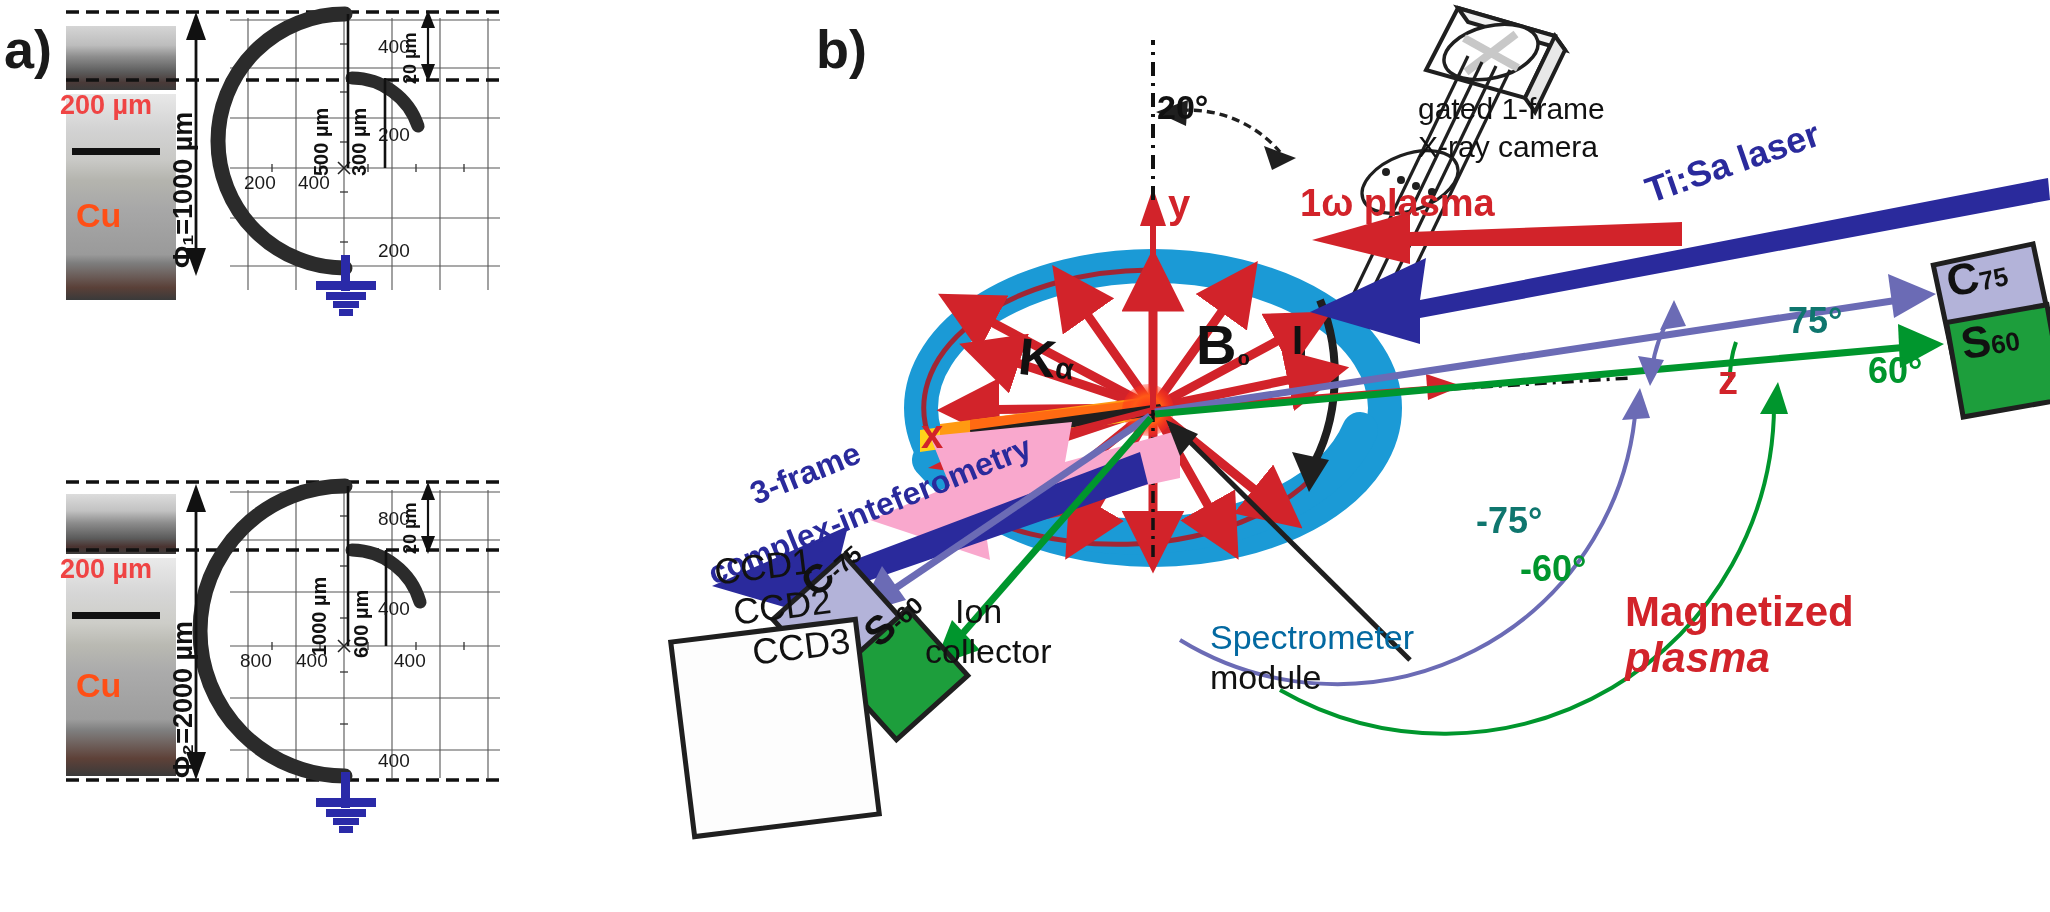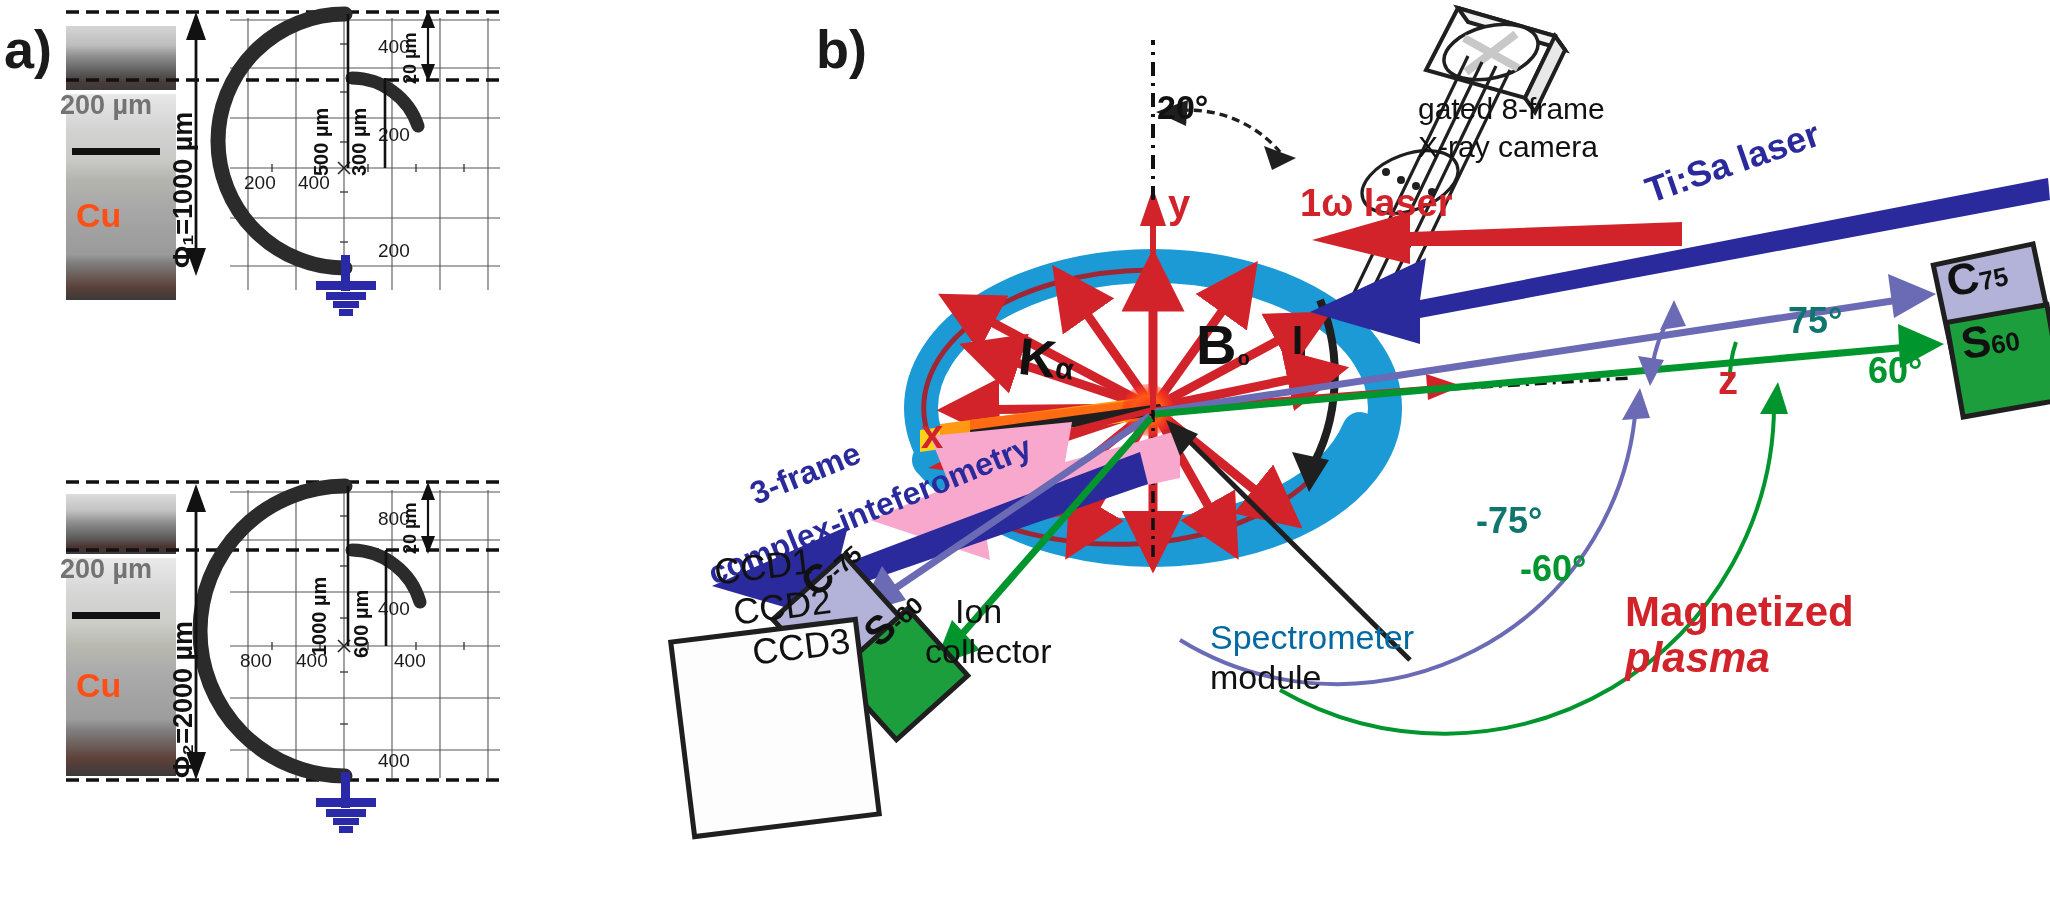--- a/index.html
+++ b/index.html
@@ -2,21 +2,21 @@
 <html><head>
 <meta charset="utf-8">
 <style>
   html,body{margin:0;padding:0;background:#fff;}
   body{width:2050px;height:912px;overflow:hidden;font-family:"Liberation Sans",sans-serif;}
   #fig{position:relative;width:2050px;height:912px;background:#fff;}
   .abs{position:absolute;}
   .panel-letter{font-size:54px;font-weight:bold;color:#1a1a1a;font-family:"Liberation Sans",sans-serif;}
   .bold{font-weight:bold;}
   .vert{writing-mode:vertical-rl;transform:rotate(180deg);}
-  .scalebar-txt{font-size:27px;font-weight:bold;color:#737373;}
+  .scalebar-txt{font-size:27px;font-weight:bold;color:#ef4444;}
   .cu-txt{font-size:34px;font-weight:bold;color:#ff4f16;}
   .dimtxt{font-size:27px;font-weight:bold;color:#111;}
   .gridnum{font-size:19px;color:#1a1a1a;}
   .camtxt{font-size:30px;color:#111;}
   .redlabel{color:#d2232a;font-weight:bold;}
   .bluelabel{color:#2a2a9c;font-weight:bold;}
   .greenlabel{color:#00962d;font-weight:bold;}
   .graylabel{color:#0f766e;font-weight:bold;}
   svg{display:block;}
 </style>
@@ -413,24 +413,24 @@
 
     <path d="M 660 690 A 330 330 0 0 0 1154 398" fill="none" stroke="#00962d" stroke-width="4"></path>
     <polygon points="1158,382 1140,414 1168,414" fill="#00962d"></polygon>
 
     <line x1="790" y1="660" x2="560" y2="432" stroke="#1f1f1f" stroke-width="5"></line>
     <polygon points="546,420 578,434 560,456" fill="#1f1f1f"></polygon>
   </svg>
 
   <div class="abs bold" style="left:1157px;top:88px;font-size:34px;color:#111;">20°</div>
 
-  <div class="abs camtxt" style="left:1418px;top:92px;">gated 8-frame</div>
+  <div class="abs camtxt" style="left:1418px;top:92px;">gated 1-frame</div>
   <div class="abs camtxt" style="left:1418px;top:130px;">X-ray camera</div>
 
-  <div class="abs redlabel" style="left:1300px;top:182px;font-size:38px;">1ω laser</div>
+  <div class="abs redlabel" style="left:1300px;top:182px;font-size:38px;">1ω plasma</div>
 
   <div class="abs bluelabel" style="left:1640px;top:172px;font-size:36px;transform:rotate(-19deg);transform-origin:left top;">Ti:Sa laser</div>
 
   <div class="abs redlabel" style="left:1168px;top:182px;font-size:40px;">y</div>
   <div class="abs redlabel" style="left:1718px;top:358px;font-size:40px;">z</div>
   <div class="abs redlabel" style="left:921px;top:412px;font-size:40px;">x</div>
 
   <div class="abs bold" style="left:1196px;top:312px;font-size:56px;color:#111;">
     <span>B</span><span style="font-size:32px;">₀</span>
   </div>

